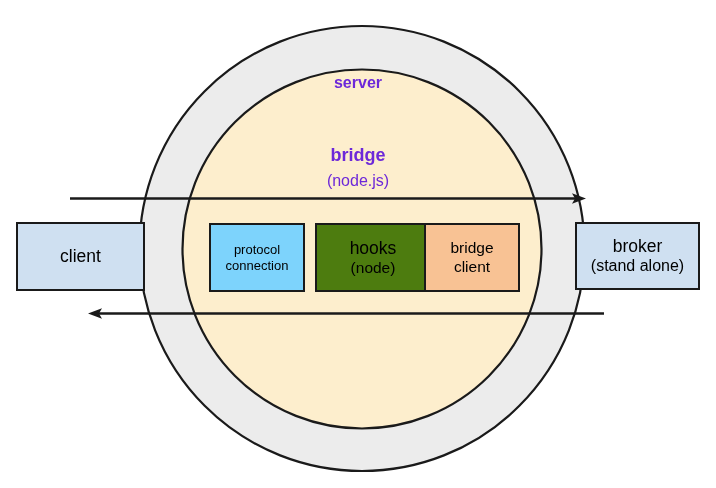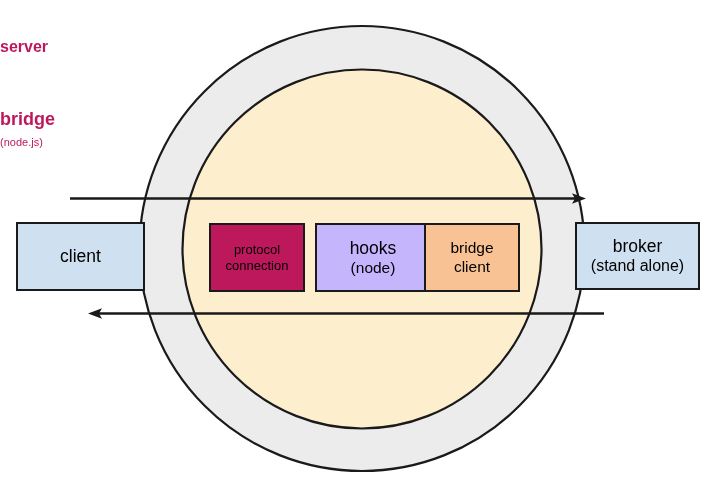--- a/index.html
+++ b/index.html
@@ -48,67 +48,69 @@
     top: 222px;
     width: 125px;
     height: 68px;
     background: #cfe0f1;
   }
   #protocol-connection-box {
     left: 209px;
     top: 223px;
     width: 96px;
     height: 69px;
-    background: #be185d;
+    background: #7dd3fc;
   }
   #hooks-box {
     left: 315px;
     top: 223px;
     width: 116px;
     height: 69px;
-    background: #c4b5fd;
+    background: #4d7c0f;
   }
   #bridge-client-box {
     left: 424px;
     top: 223px;
     width: 96px;
     height: 69px;
     background: #f8c294;
   }
   .line-main {
     font-weight: normal;
   }
   .lbl-15 { font-size: 15.5px; }
   .lbl-14 { font-size: 16px; }
   .lbl-13 { font-size: 13px; }
   .lbl-17 { font-size: 17.5px; }
   .ring-label {
     position: absolute;
-    color: #be185d;
+    color: #6d28d9;
+    text-align: center;
     white-space: nowrap;
+    margin-top: 36px;
   }
   #server-label {
     left: 0;
     top: 38px;
     width: 716px;
     font-size: 16px;
     font-weight: bold;
   }
   #bridge-label {
     left: 0;
     top: 109px;
     width: 716px;
     font-size: 18px;
     font-weight: bold;
   }
   #bridge-sublabel {
     left: 0;
     top: 136px;
     width: 716px;
-    font-size: 11px;
+    font-size: 16px;
     font-weight: normal;
   }
 </style>
 </head>
 <body>
 
 <div id="canvas">
 
   <svg class="layer" viewBox="0 0 716 488" xmlns="http://www.w3.org/2000/svg">
     <circle cx="362" cy="248.5" r="222.5" fill="#ececec" stroke="#1a1a1a" stroke-width="2.2"></circle>

